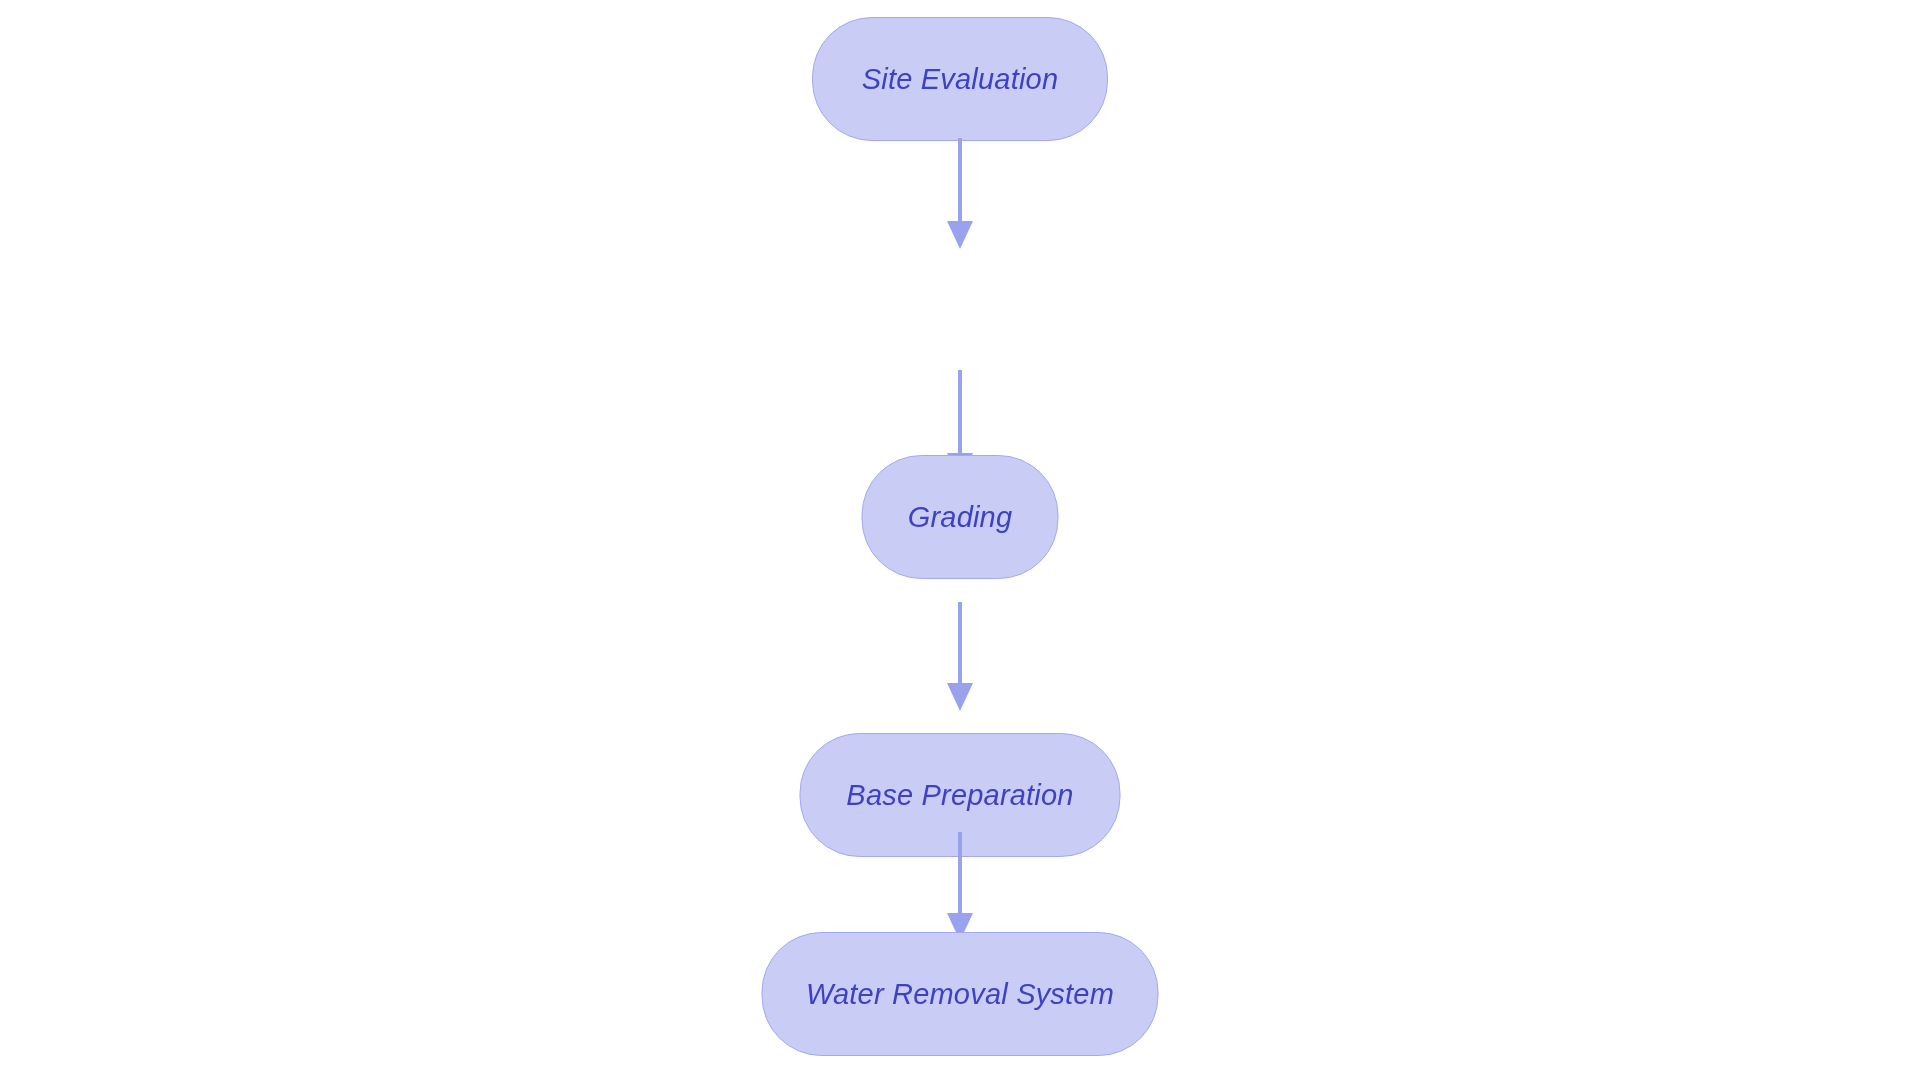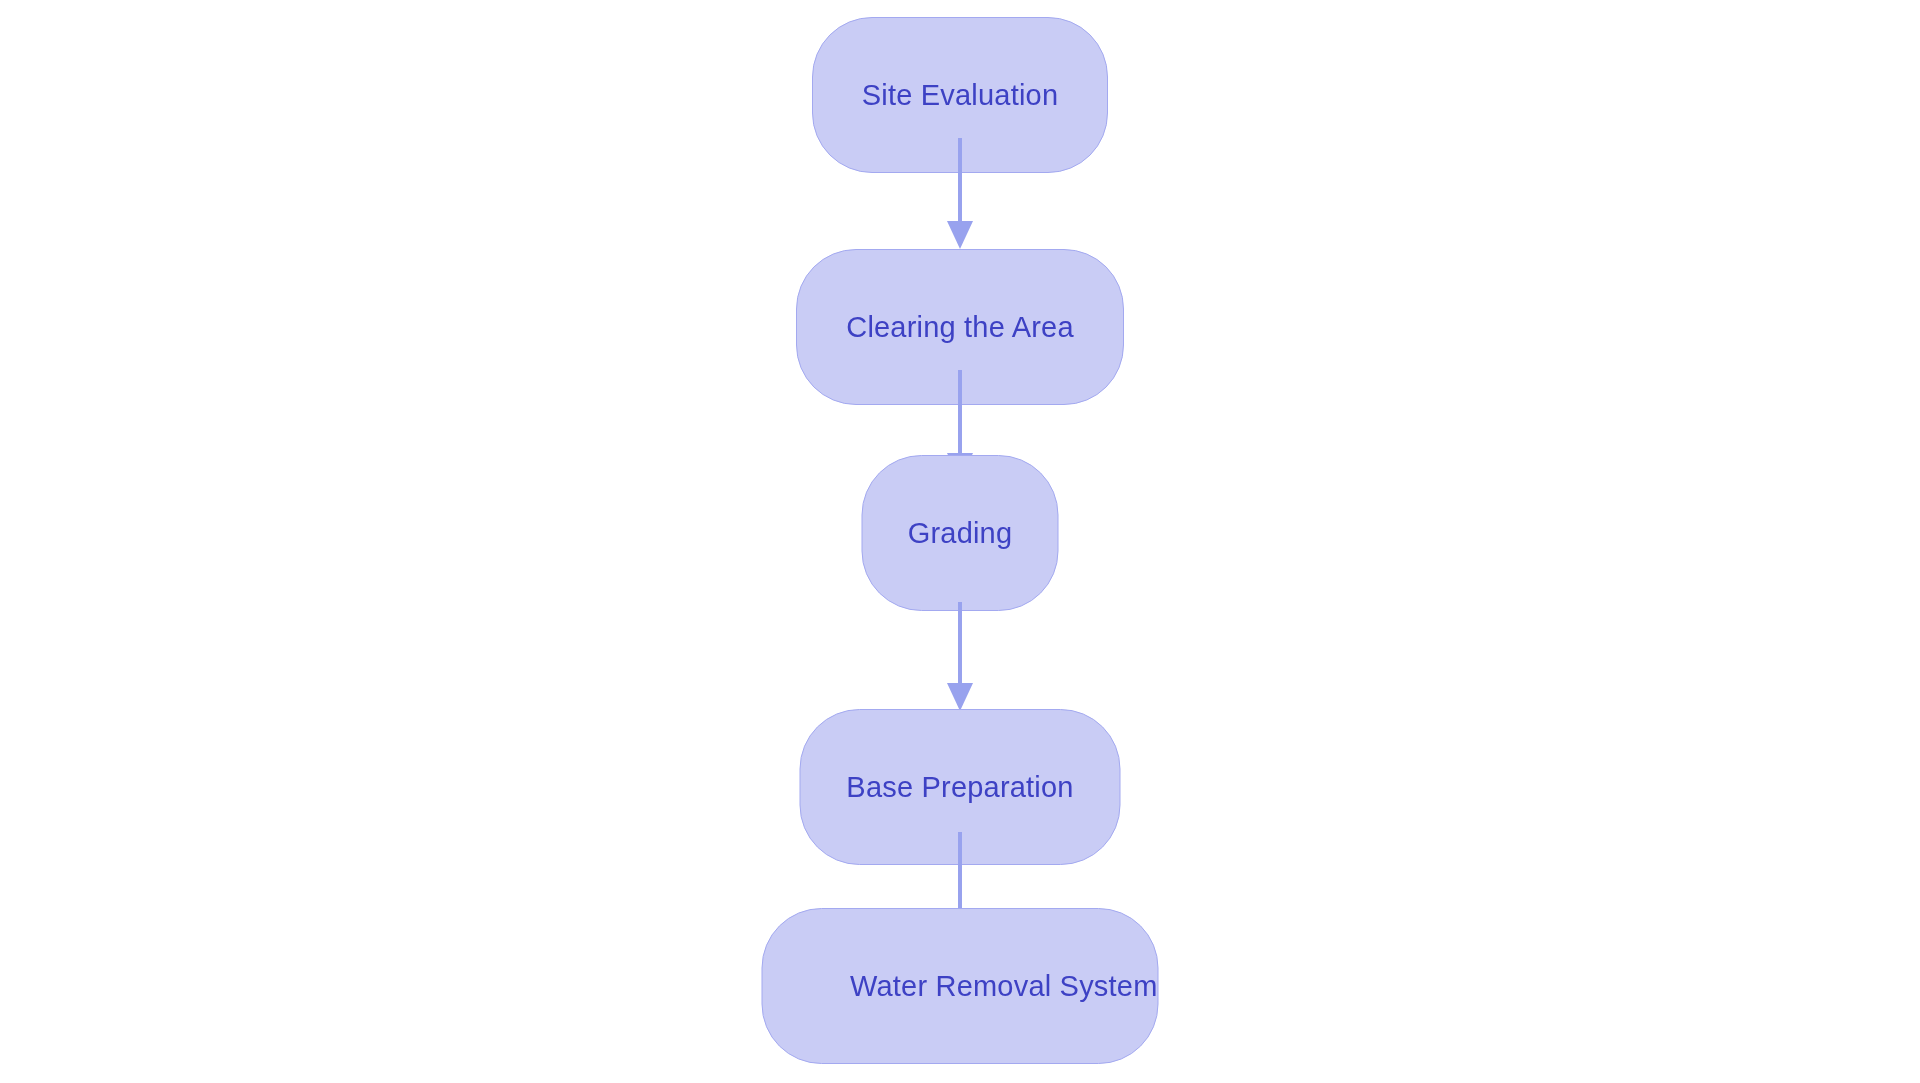--- a/index.html
+++ b/index.html
@@ -17,37 +17,38 @@
   }
   .canvas{
     position:relative;
     width:1920px;height:1083px;
     background:var(--bg);
   }
   .node{
     position:absolute;
     left:50%;
     transform:translateX(-50%);
-    height:156px;
+    height:124px;
     border-radius:60px;
     background:var(--node-fill);
     border:1.5px solid var(--node-border);
     display:flex;
     align-items:center;
     justify-content:center;
     color:var(--node-text);
     font-size:29px;
     letter-spacing:0.2px;
     white-space:nowrap;
+    font-style:italic;
   }
   .n1{top:17px;width:296px;}
   .n2{top:249px;width:328px;}
   .n3{top:455px;width:197px;}
-  .n4{top:709px;width:321px;}
-  .n5{top:908px;width:397px;justify-content:flex-end;}
+  .n4{top:733px;width:321px;}
+  .n5{top:932px;width:397px;}
 
   .connector{
     position:absolute;
     left:50%;
     transform:translateX(-50%);
     width:26px;
     display:flex;
     flex-direction:column;
     align-items:center;
   }
@@ -74,23 +75,20 @@
 
   <div class="node n1">
     <span>Site Evaluation</span>
   </div>
 
   <div class="connector c1">
     <div class="line"></div>
     <div class="head"></div>
   </div>
 
-  <div class="node n2">
-    <span>Clearing the Area</span>
-  </div>
 
   <div class="connector c2">
     <div class="line"></div>
     <div class="head"></div>
   </div>
 
   <div class="node n3">
     <span>Grading</span>
   </div>
 

